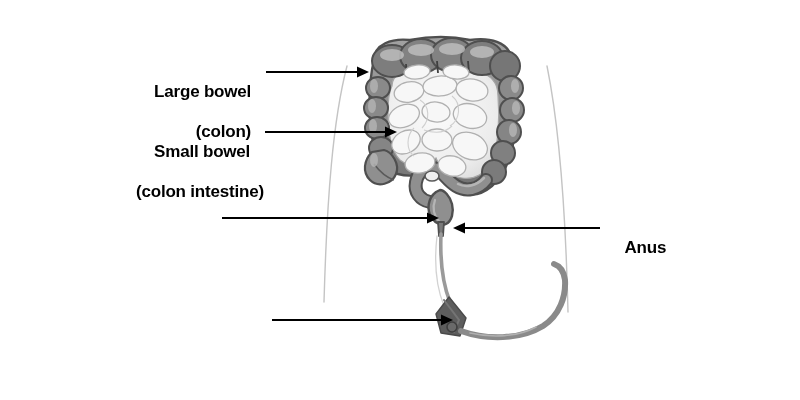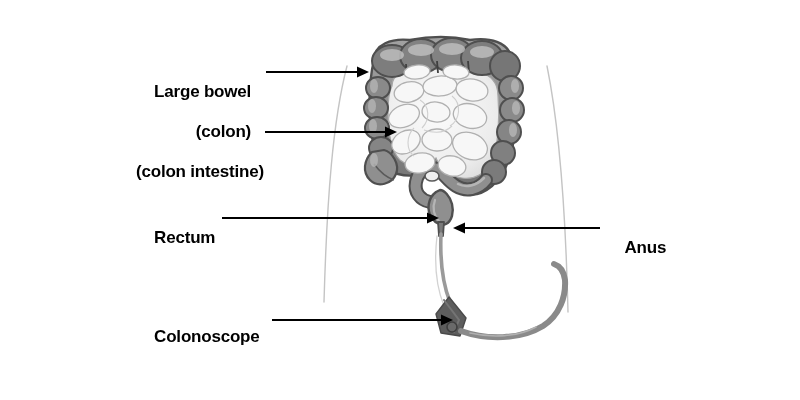--- a/index.html
+++ b/index.html
@@ -241,28 +241,23 @@
       <path d="M453,228 L465,222.5 L465,233.5 Z"></path>
     </g>
   </svg>
 
   <div class="callout-label" id="label-large-bowel">
     <span>Large bowel</span>
     <span class="line2">(colon)</span>
   </div>
 
   <div class="callout-label" id="label-small-bowel">
+    <span>Small bowel</span>
     <span class="line2">(colon intestine)</span>
   </div>
 
-  <div class="callout-label" id="label-rectum">
-    <span>Rectum</span>
-  </div>
-
-  <div class="callout-label" id="label-colonoscope">
-    <span>Colonoscope</span>
-  </div>
+
 
   <div class="callout-label" id="label-anus">
     <span>Anus</span>
   </div>
 
 </div>
 
 </body></html>

